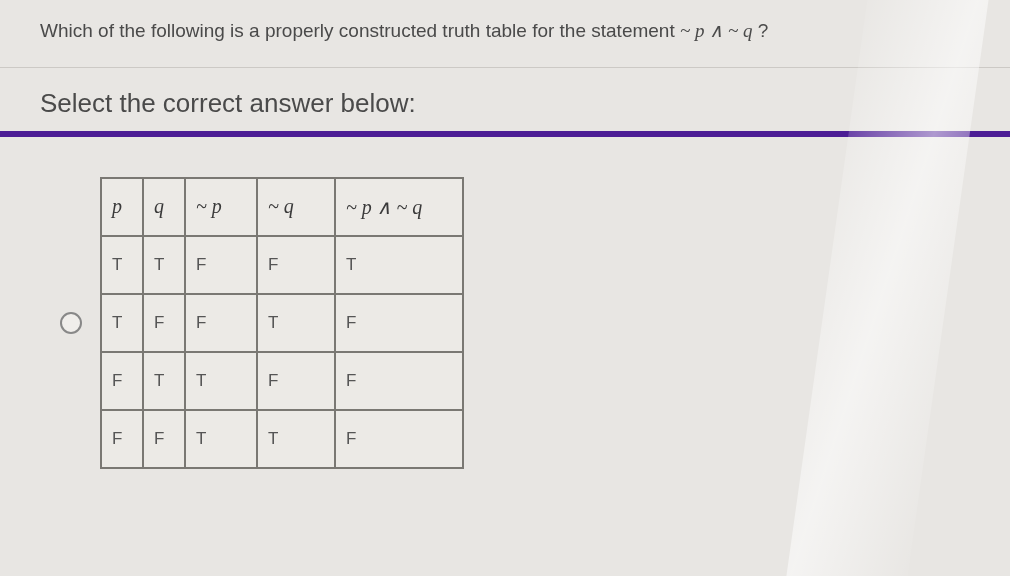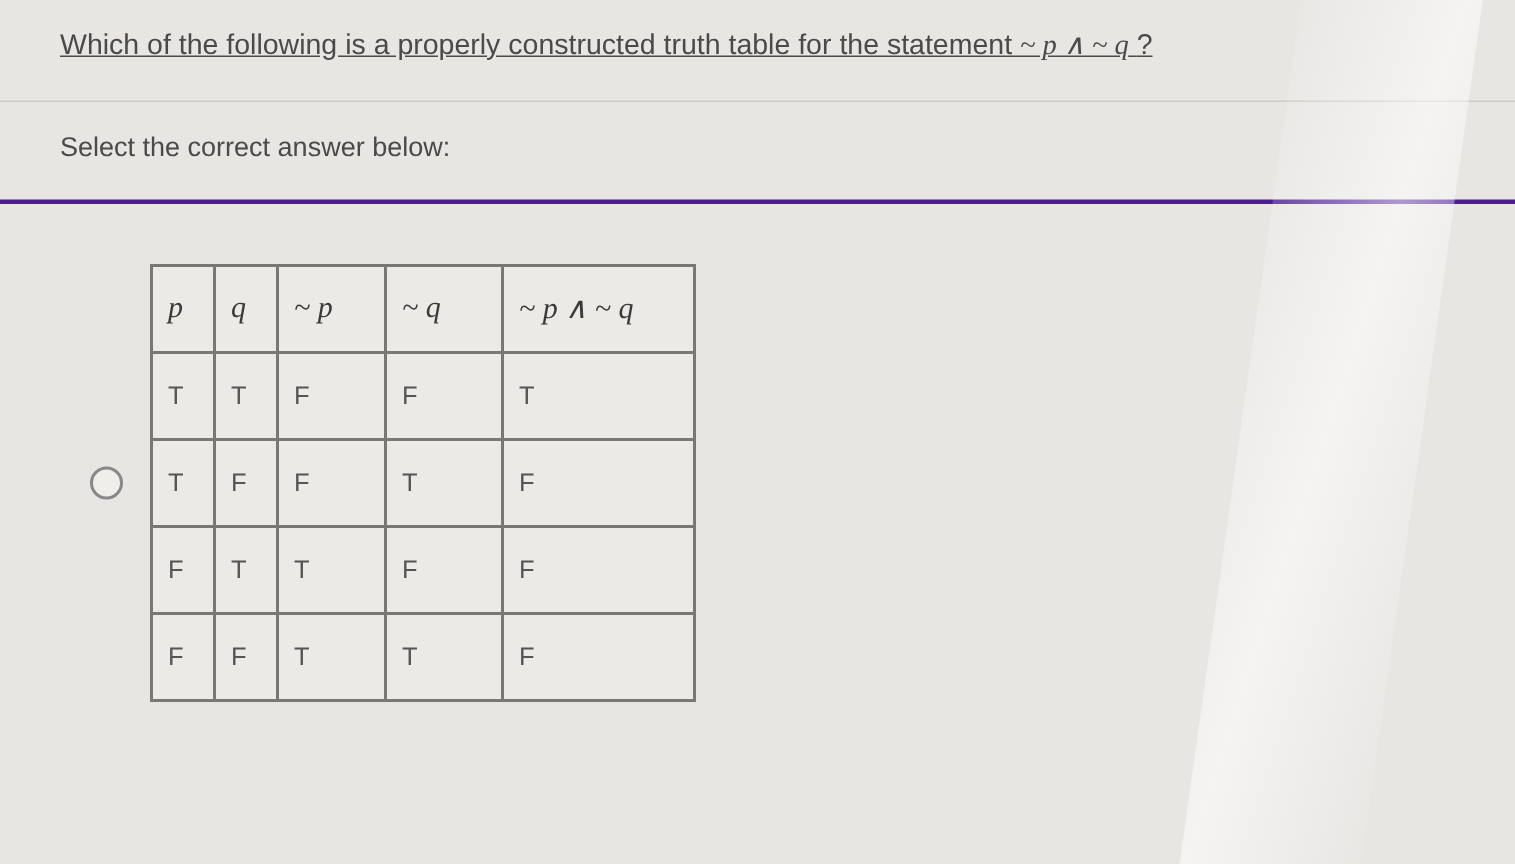--- a/index.html
+++ b/index.html
@@ -13,30 +13,29 @@
       width: 1010px;
       height: 576px;
       overflow: hidden;
       color: #4a4a4a;
     }
     .question-section {
       padding: 18px 40px 22px 40px;
       border-bottom: 1px solid #ccc9c5;
       font-size: 19px;
       line-height: 1.4;
-      text-decoration: underline;
     }
     .question-section .math {
       font-style: italic;
       font-family: 'Times New Roman', serif;
     }
     .instruction-section {
-      padding: 20px 40px 24px 40px;
-      border-bottom: 3px solid #4c1d95;
-      font-size: 18px;
+      padding: 20px 40px 12px 40px;
+      border-bottom: 6px solid #4c1d95;
+      font-size: 26px;
     }
     .answer-section {
       padding: 40px 40px 20px 40px;
       position: relative;
     }
     .option-wrapper {
       display: flex;
       align-items: center;
       gap: 18px;
       margin-left: 20px;

